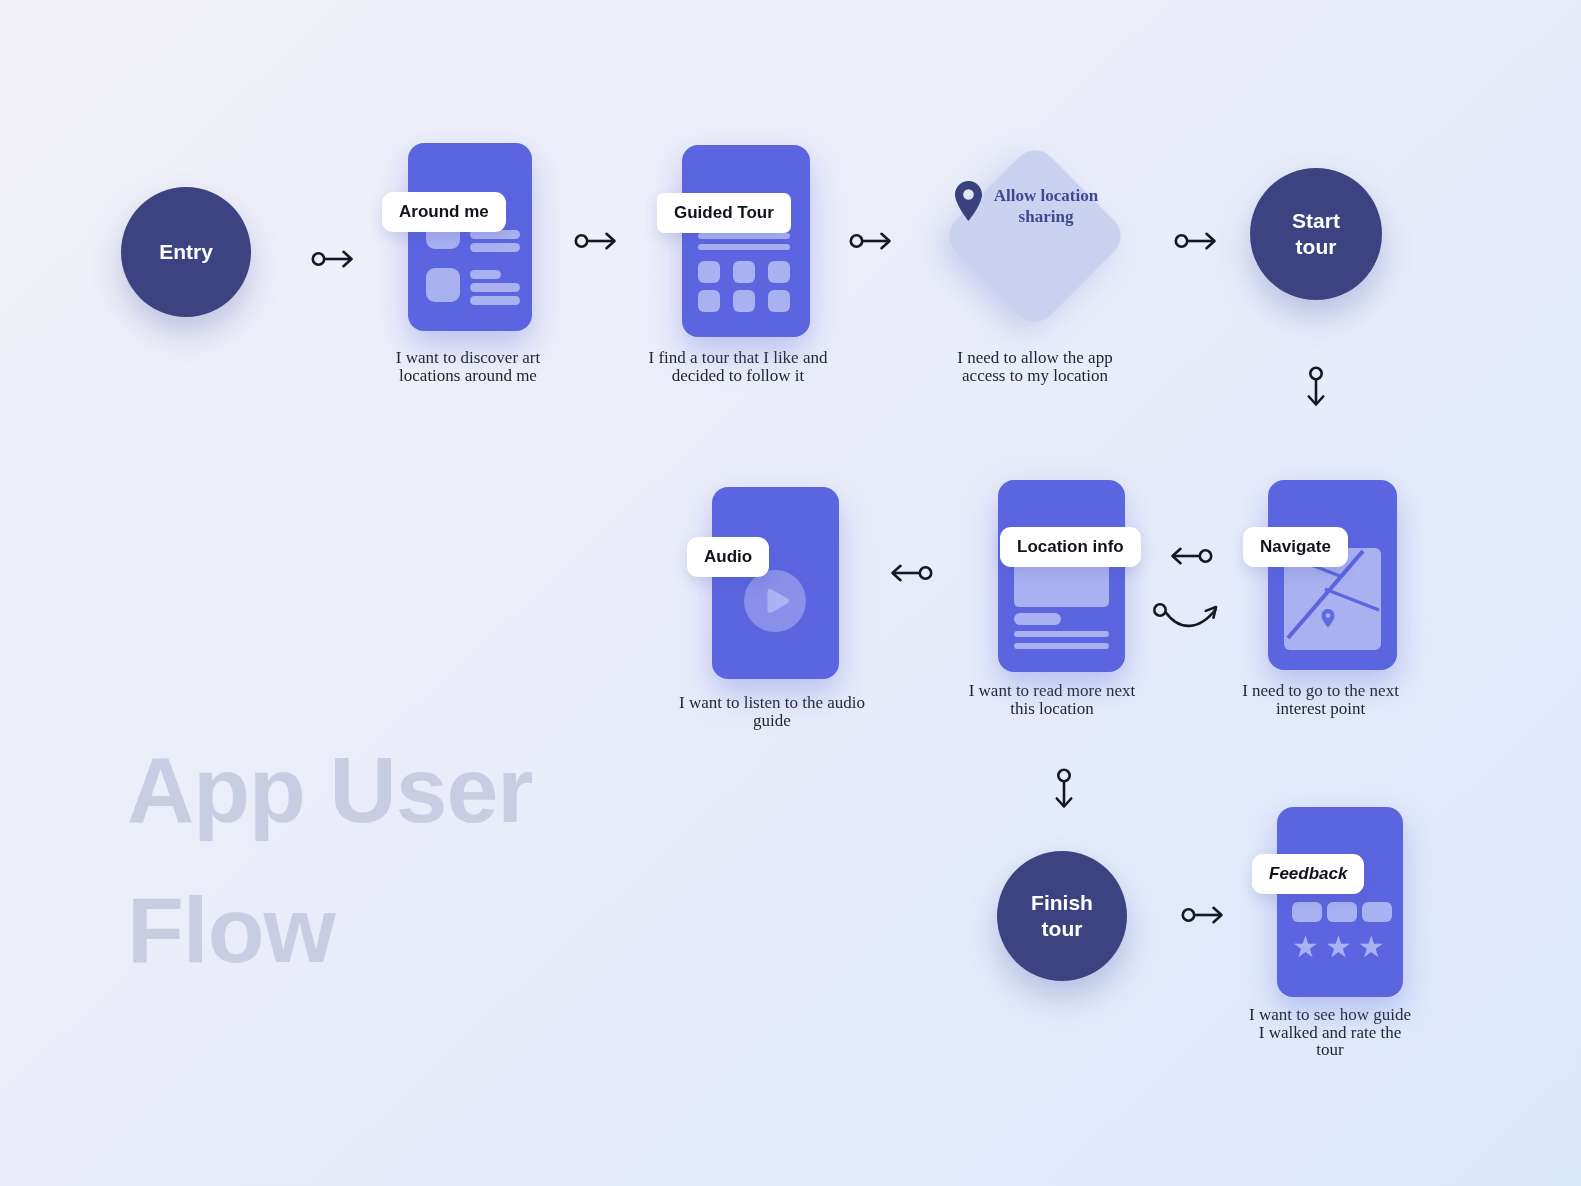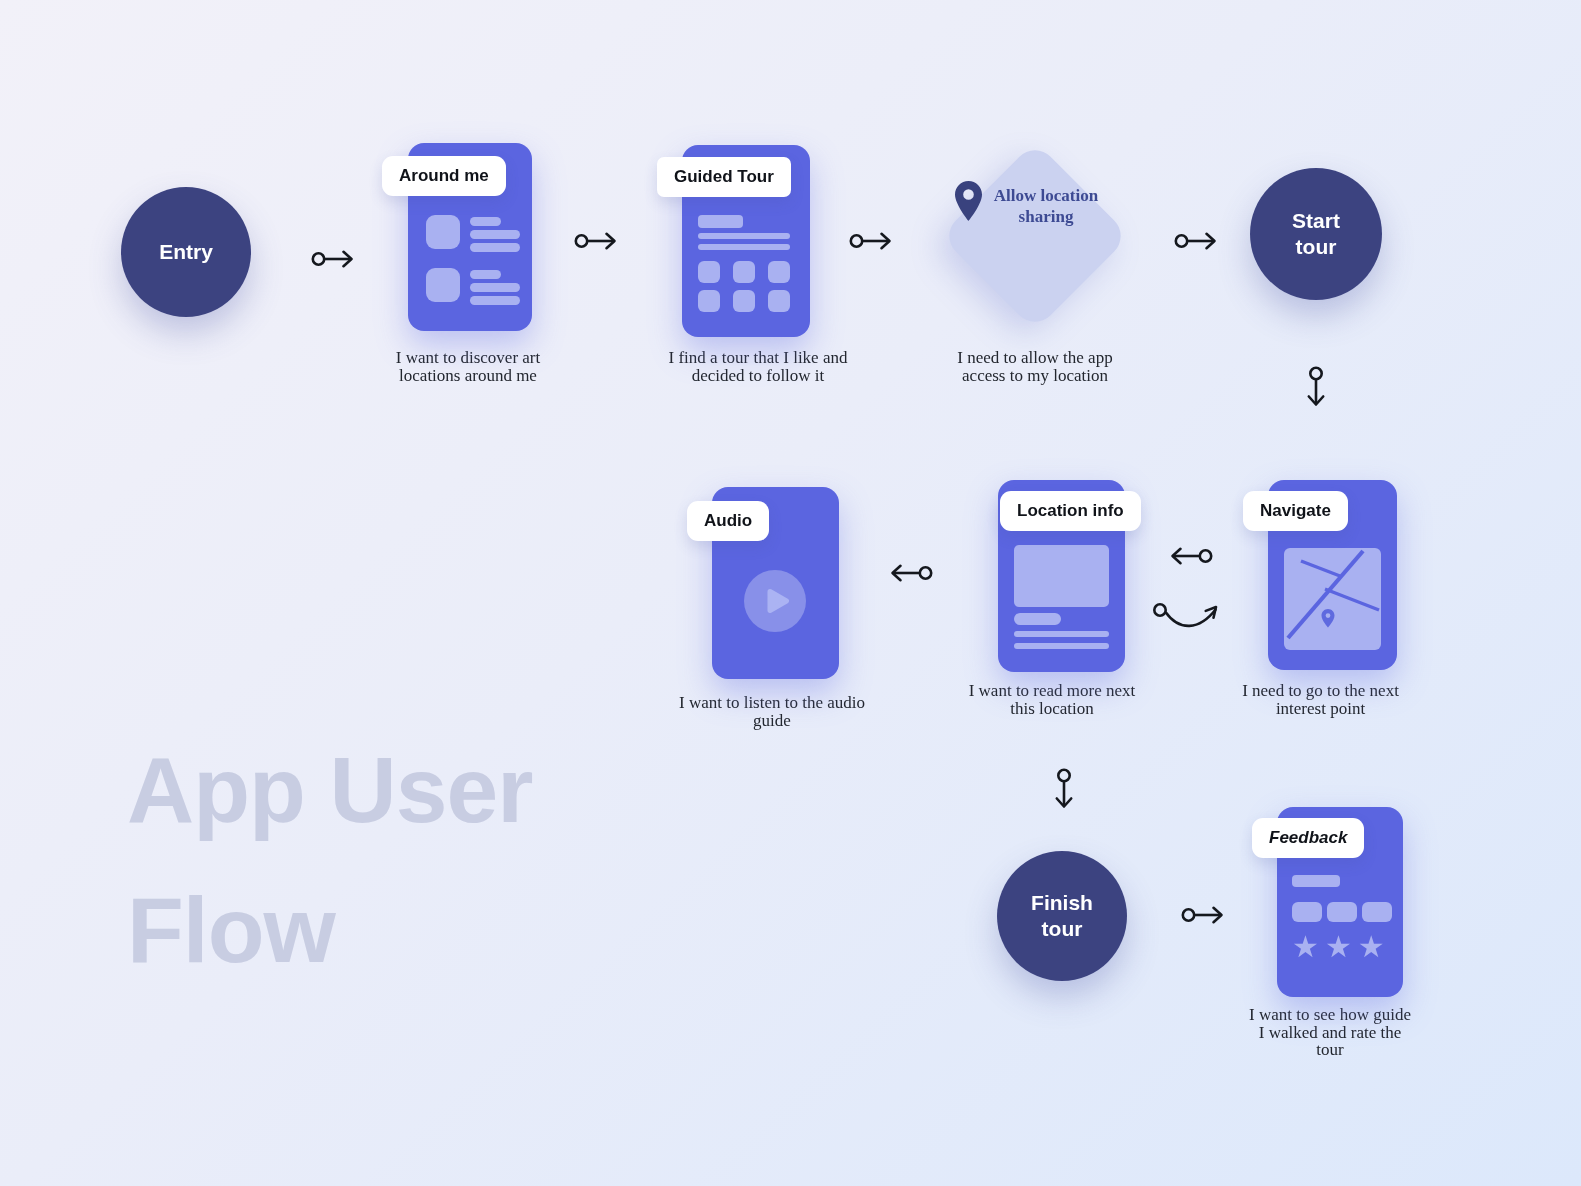--- a/index.html
+++ b/index.html
@@ -25,31 +25,31 @@
     box-shadow:0 14px 32px rgba(108,118,230,0.38);z-index:1;}
   .card-around{left:408px;top:143px;width:124px;height:188px;}
   .card-guided{left:682px;top:145px;width:128px;height:192px;}
   .card-audio{left:712px;top:487px;width:127px;height:192px;}
   .card-loc{left:998px;top:480px;width:127px;height:192px;}
   .card-nav{left:1268px;top:480px;width:129px;height:190px;}
   .card-feedback{left:1277px;top:807px;width:126px;height:190px;}
   
   .pill-label{position:absolute;background:#FFFFFF;border-radius:11px;padding:10px 17px;
     font-size:17px;font-weight:bold;color:#101319;white-space:nowrap;z-index:3;
-    box-shadow:0 6px 14px rgba(70,80,160,0.16);}
+    box-shadow:0 6px 14px rgba(70,80,160,0.16);margin-top:36px;}
   .lbl-around{left:382px;top:156px;}
   .lbl-guided{left:657px;top:157px;border-radius:7px;}
   .lbl-audio{left:687px;top:501px;}
   .lbl-loc{left:1000px;top:491px;}
   .lbl-nav{left:1243px;top:491px;}
   .lbl-feedback{left:1252px;top:818px;font-style:italic;}
   
   .caption{position:absolute;font-size:17px;line-height:17.5px;color:#23272F;text-align:center;font-family:Liberation Serif, serif;}
   .cap-around{left:388px;top:349px;width:160px;}
-  .cap-guided{left:663px;top:349px;width:190px;}
+  .cap-guided{left:643px;top:349px;width:190px;}
   .cap-allow{left:955px;top:349px;width:160px;}
   .cap-audio{left:677px;top:694px;width:190px;}
   .cap-loc{left:967px;top:682px;width:170px;}
   .cap-nav{left:1238px;top:682px;width:165px;}
   .cap-feedback{left:1246px;top:1006px;width:168px;}
   
   .diamond{position:absolute;left:968px;top:169px;width:134px;height:134px;
     background:#CBD2F0;border-radius:22px;transform:rotate(45deg);
     box-shadow:0 14px 30px rgba(120,130,210,0.28);}
   .diamond-inner{position:absolute;left:955px;top:175px;width:160px;

